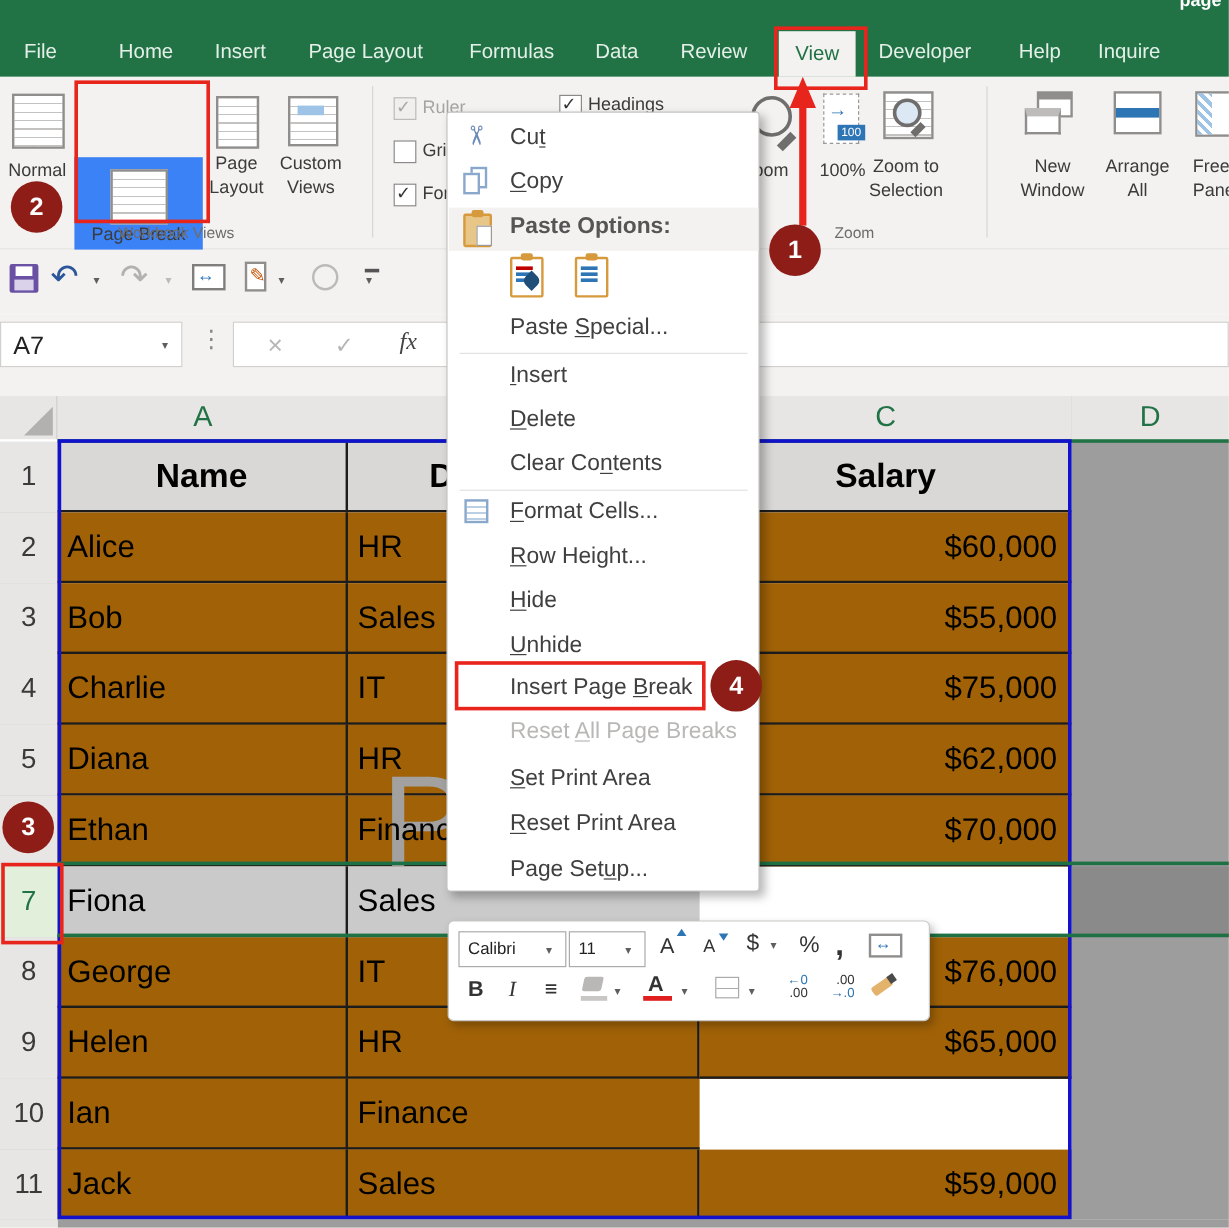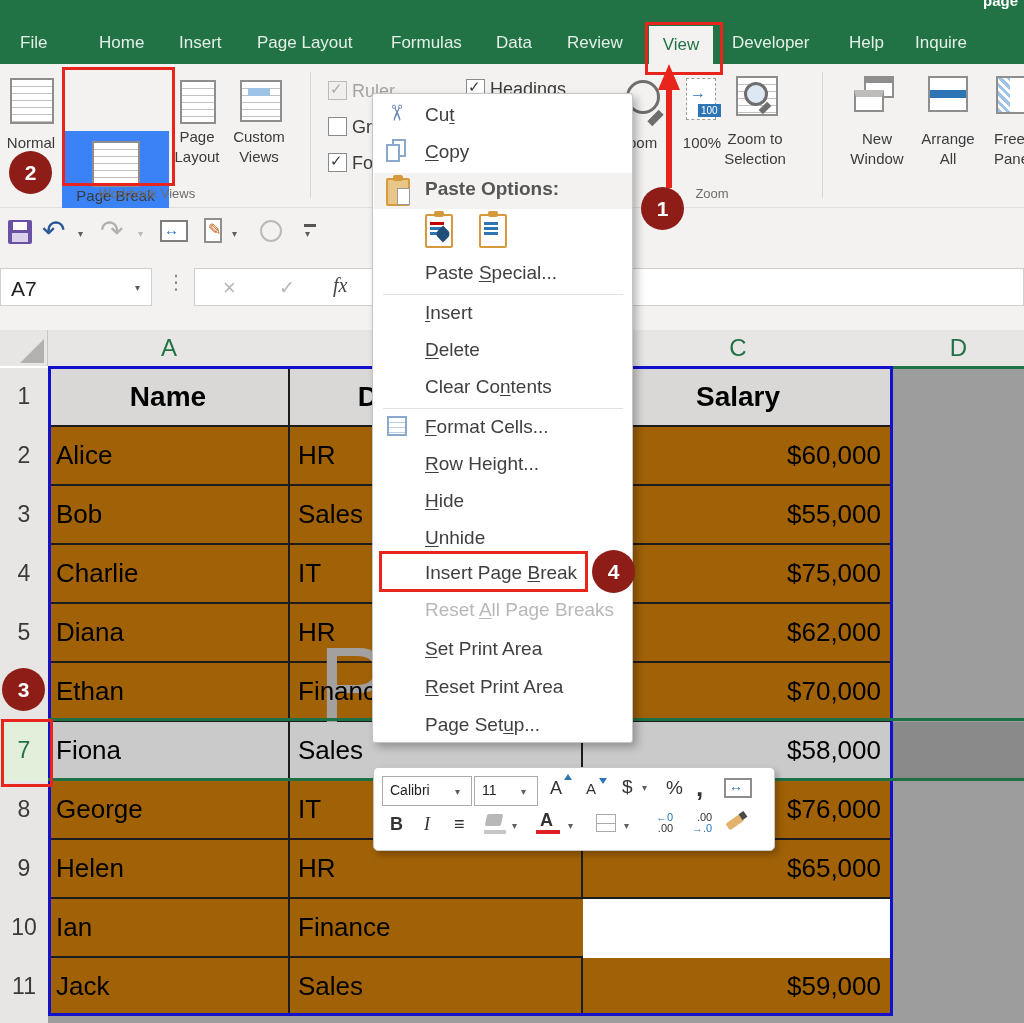--- a/index.html
+++ b/index.html
@@ -22,21 +22,21 @@
   .vdiv{position:absolute;width:1px;background:#d8d6d4;}
   .i-grid{position:absolute;background:
       repeating-linear-gradient(#fff 0 6px,#c3c2c1 6px 7px),
       repeating-linear-gradient(90deg,rgba(255,255,255,0) 0 7px,#c3c2c1 7px 8px);
       background-color:#fff;border:2px solid #8f8e8d;}
   .pbp-btn{left:62px;top:67px;width:107px;height:113px;background:#3b82f6;}
   .chk{position:absolute;width:17px;height:17px;background:#fff;border:1.5px solid #8b8a89;}
   .chk.on::after{content:"\2713";position:absolute;left:1px;top:-2px;font-size:15px;color:#333;}
   .chk.dis{background:#f0efee;border-color:#bcbbba;}
   .chk.dis::after{content:"\2713";position:absolute;left:1px;top:-2px;font-size:15px;color:#a9a8a7;}
-  .chk-label{position:absolute;font-size:18px;color:#3b3b3b;white-space:nowrap;}
+  .chk-label{position:absolute;font-size:15px;color:#3b3b3b;white-space:nowrap;}
   .mag{position:absolute;border:3px solid #6f6e6d;border-radius:50%;background:transparent;}
   .mag-handle{position:absolute;background:#6f6e6d;transform:rotate(45deg);}
   
   .qat{left:0;top:208px;width:1024px;height:54px;background:#f3f2f1;}
   .chev{position:absolute;font-size:10px;color:#605e5c;}
   
   .frow{left:0;top:262px;width:1024px;height:68px;background:#f3f2f1;}
   .namebox{left:0;top:268px;width:152px;height:38px;background:#fff;border:1px solid #d2d0ce;}
   .fxbar{left:194px;top:268px;width:830px;height:38px;background:#fff;border:1px solid #d2d0ce;}
   
@@ -268,21 +268,20 @@
   <div class="cell cC"><span class="celltext">$62,000</span></div>
 </div>
 <div class="cellrow" style="top:663px;">
   <div class="cell cA"><span class="celltext">Ethan</span></div>
   <div class="cell cB"><span class="celltext">Finance</span></div>
   <div class="cell cC"><span class="celltext">$70,000</span></div>
 </div>
 <div class="cellrow sel" style="top:722px;">
   <div class="cell cA"><span class="celltext">Fiona</span></div>
   <div class="cell cB"><span class="celltext">Sales</span></div>
-  <div class="cell cC"><span class="celltext">$58,000</span></div>
 </div>
 <div class="cellrow" style="top:781px;">
   <div class="cell cA"><span class="celltext">George</span></div>
   <div class="cell cB"><span class="celltext">IT</span></div>
   <div class="cell cC"><span class="celltext">$76,000</span></div>
 </div>
 <div class="cellrow" style="top:840px;">
   <div class="cell cA"><span class="celltext">Helen</span></div>
   <div class="cell cB"><span class="celltext">HR</span></div>
   <div class="cell cC"><span class="celltext">$65,000</span></div>

